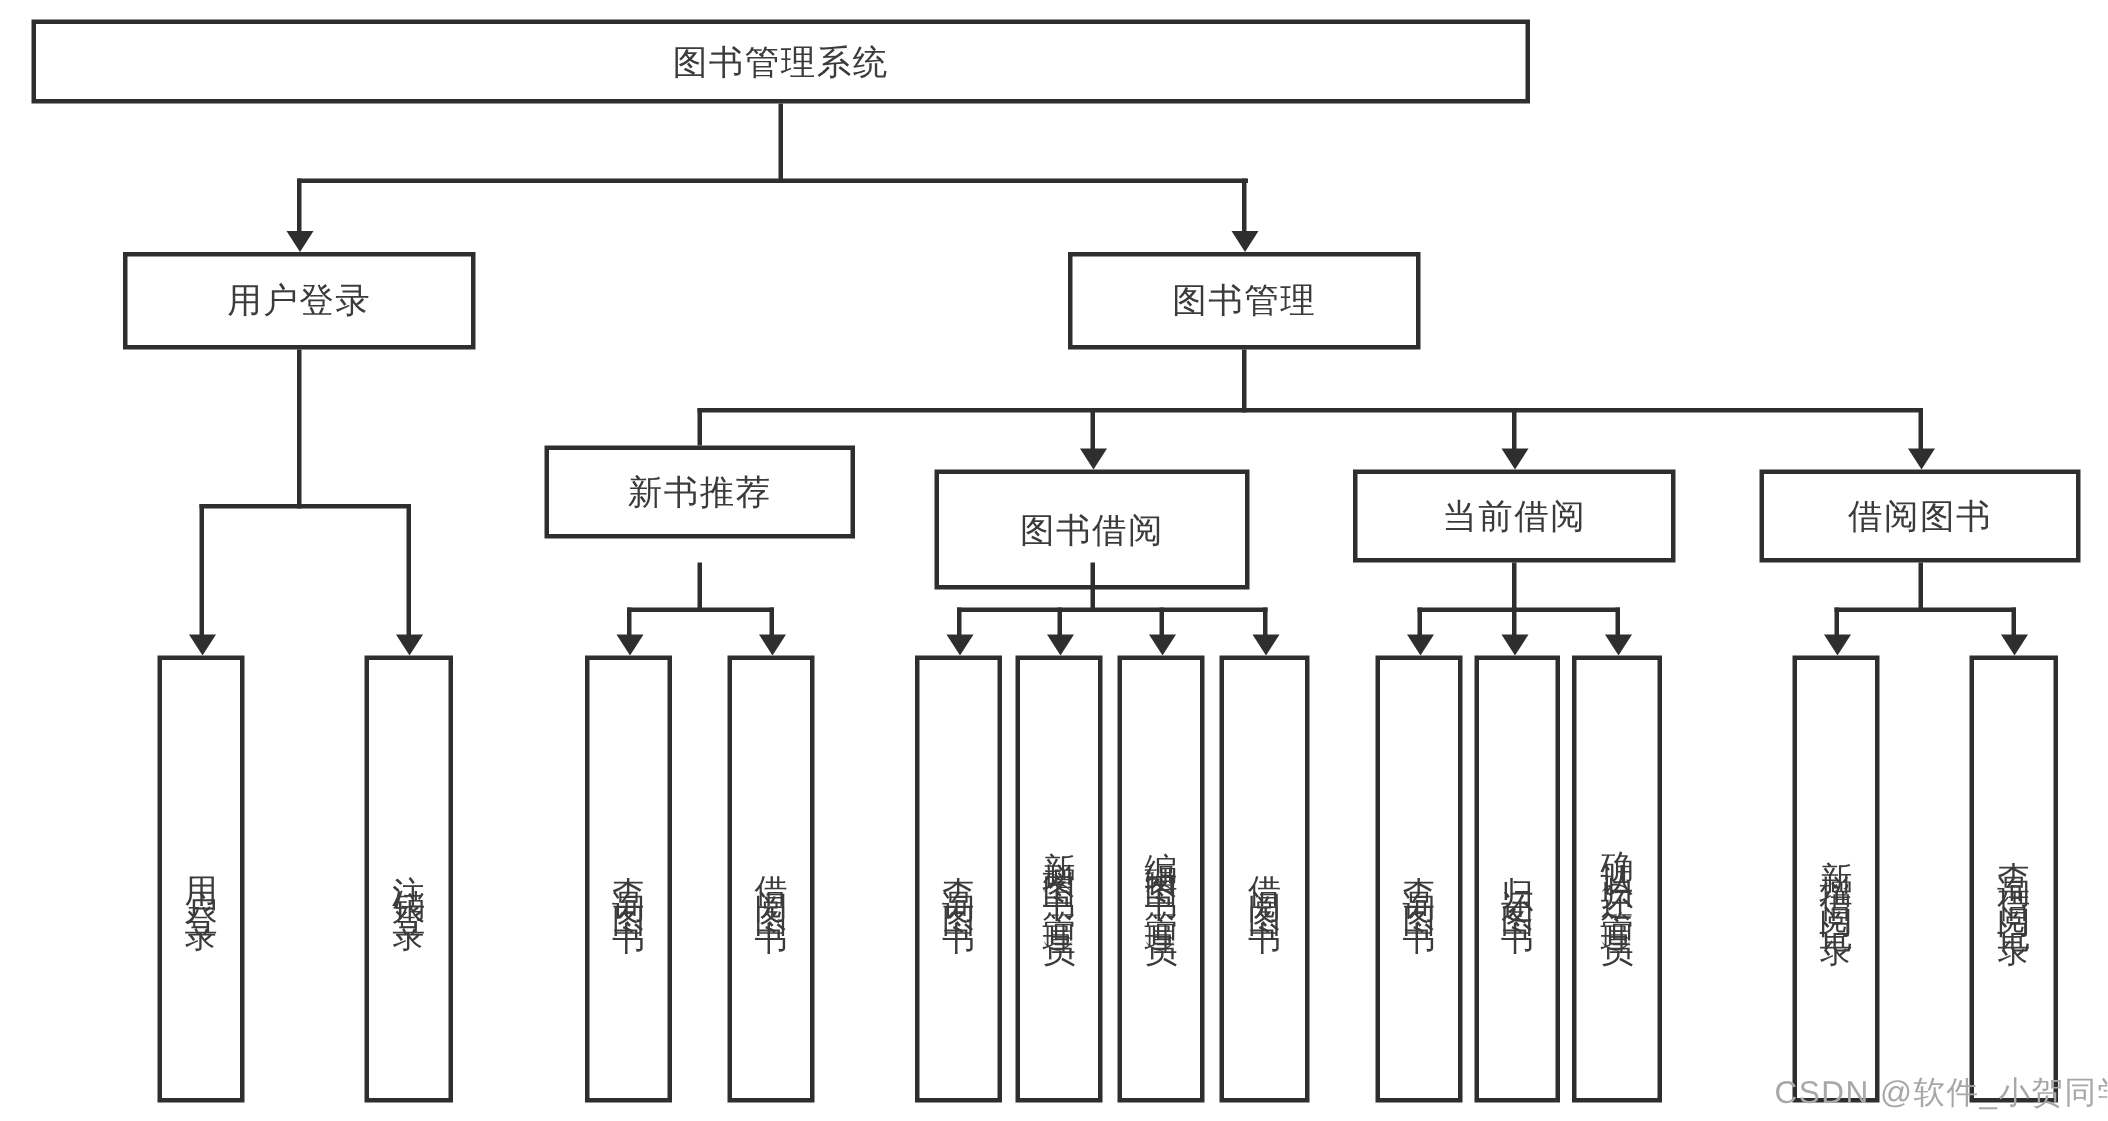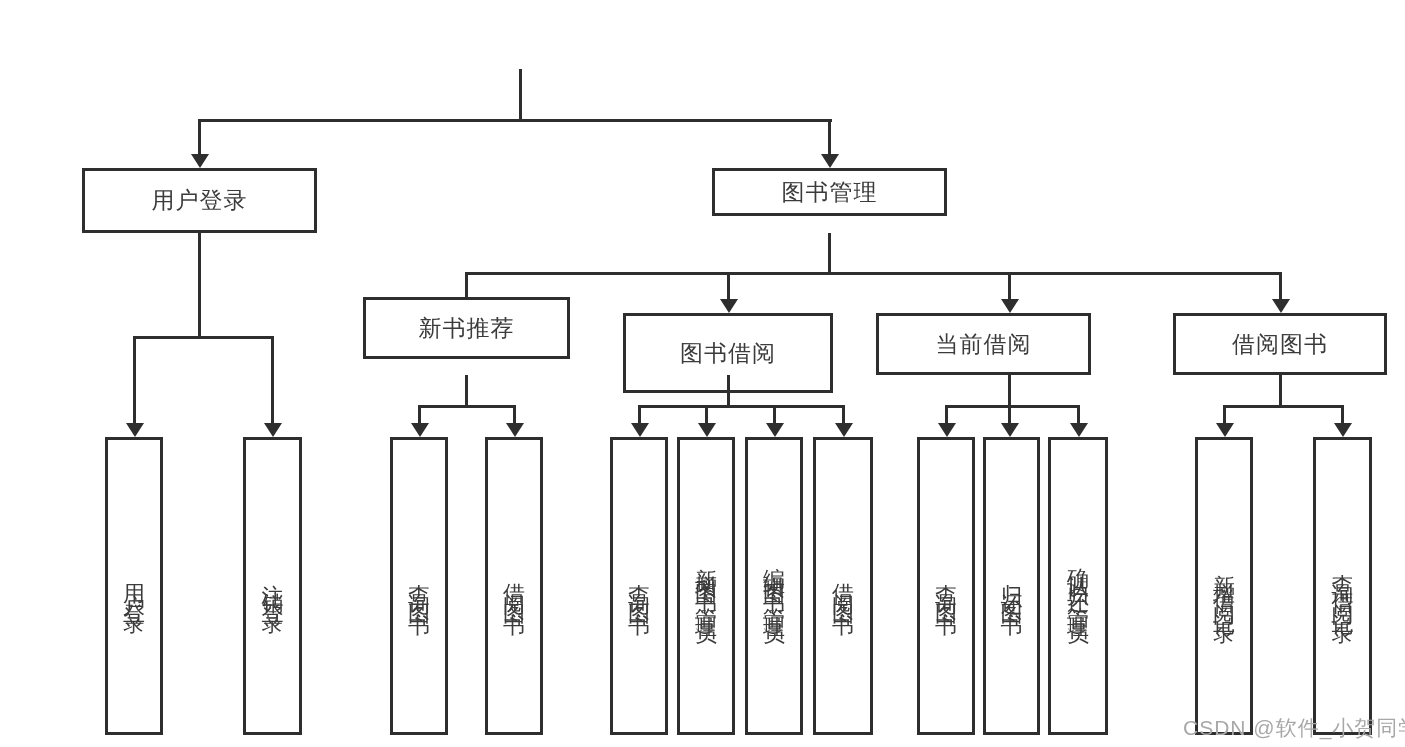--- a/index.html
+++ b/index.html
@@ -30,32 +30,35 @@
   .watermark {
     position:absolute; left:1183px; top:714px; font-size:21px;
     color:#a8a8a8; letter-spacing:1px; white-space:nowrap;
   }
 </style>
 </head>
 <body>
 
 <div class="stage">
 
+  <div class="box h" style="left:21px; top:13px; width:999px; height:56px;">
+    <span>图书管理系统</span>
+  </div>
 
   <div class="vline" style="left:519px; top:69px; height:51px;"></div>
   <div class="hline" style="left:198px; top:119px; width:634px;"></div>
   <div class="vline" style="left:198px; top:119px; height:37px;"></div>
   <div class="arrowhead" style="left:191px; top:154px;"></div>
   <div class="vline" style="left:828px; top:119px; height:37px;"></div>
   <div class="arrowhead" style="left:821px; top:154px;"></div>
 
   <div class="box h" style="left:82px; top:168px; width:235px; height:65px;">
     <span>用户登录</span>
   </div>
-  <div class="box h" style="left:712px; top:168px; width:235px; height:48px;">
+  <div class="box h" style="left:712px; top:168px; width:235px; height:65px;">
     <span>图书管理</span>
   </div>
 
   <div class="vline" style="left:198px; top:233px; height:106px;"></div>
   <div class="hline" style="left:133px; top:336px; width:141px;"></div>
   <div class="vline" style="left:133px; top:336px; height:89px;"></div>
   <div class="arrowhead" style="left:126px; top:423px;"></div>
   <div class="vline" style="left:271px; top:336px; height:89px;"></div>
   <div class="arrowhead" style="left:264px; top:423px;"></div>
 
@@ -69,21 +72,21 @@
   <div class="arrowhead" style="left:1001px; top:299px;"></div>
   <div class="vline" style="left:1279px; top:272px; height:29px;"></div>
   <div class="arrowhead" style="left:1272px; top:299px;"></div>
 
   <div class="box h" style="left:363px; top:297px; width:207px; height:62px;">
     <span>新书推荐</span>
   </div>
   <div class="box h" style="left:623px; top:313px; width:210px; height:80px;">
     <span>图书借阅</span>
   </div>
-  <div class="box h" style="left:876px; top:313px; width:215px; height:62px;">
+  <div class="box h" style="left:902px; top:313px; width:215px; height:62px;">
     <span>当前借阅</span>
   </div>
   <div class="box h" style="left:1173px; top:313px; width:214px; height:62px;">
     <span>借阅图书</span>
   </div>
 
   <div class="vline" style="left:465px; top:375px; height:33px;"></div>
   <div class="hline" style="left:418px; top:405px; width:98px;"></div>
   <div class="vline" style="left:418px; top:405px; height:20px;"></div>
   <div class="arrowhead" style="left:411px; top:423px;"></div>

